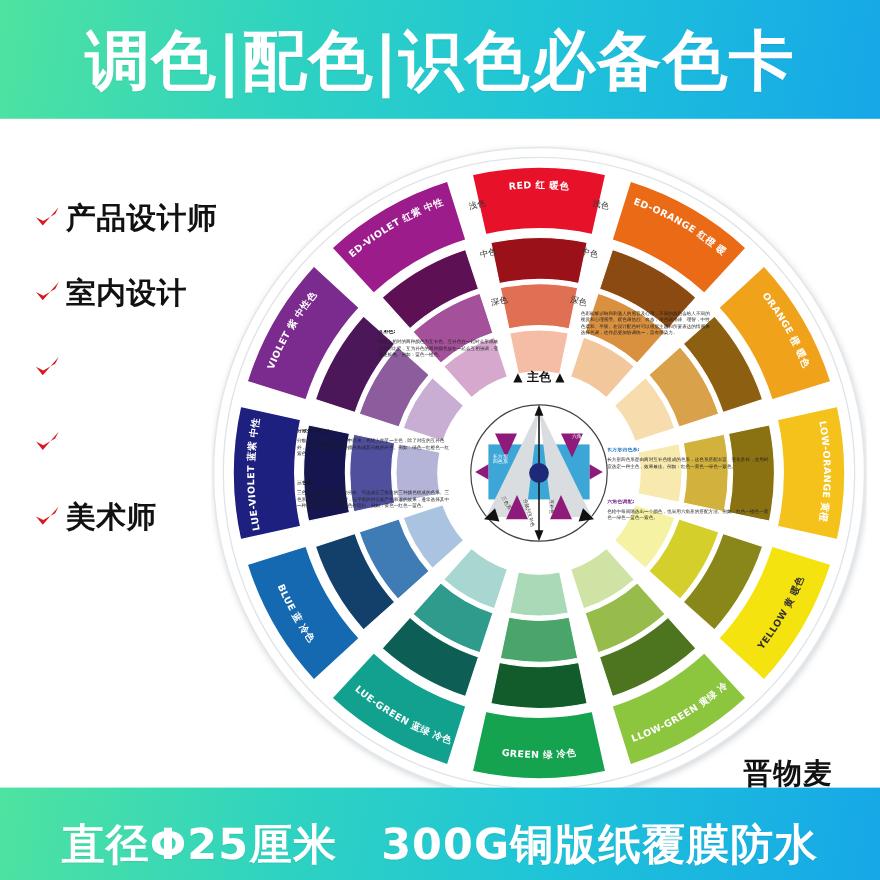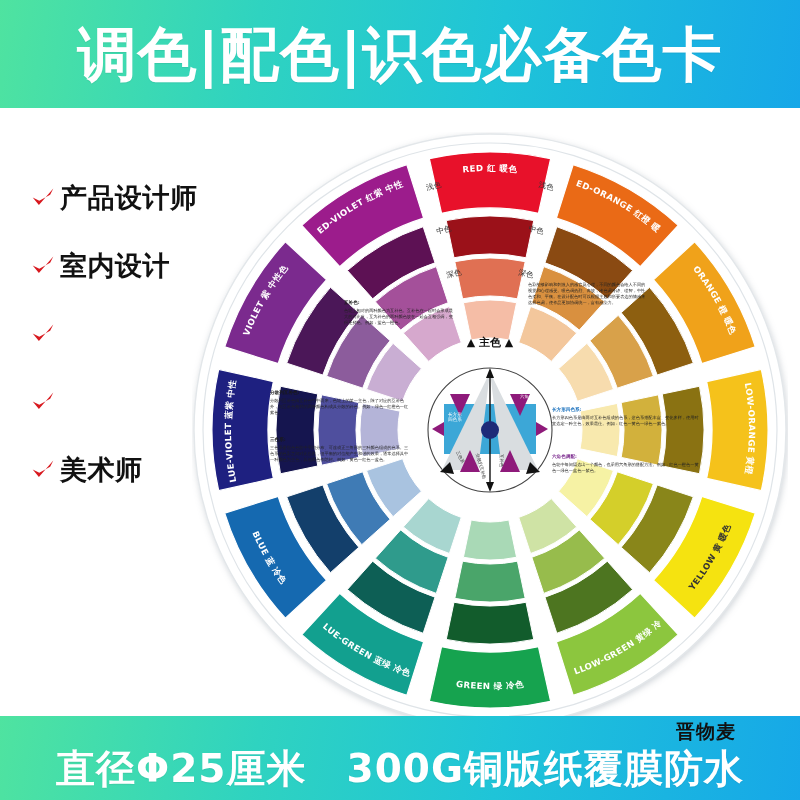--- a/index.html
+++ b/index.html
@@ -24,22 +24,22 @@
     color: #ffffff;
     font-weight: bold;
     letter-spacing: 1px;
     white-space: nowrap;
     text-shadow: 0 1px 1px rgba(0,0,0,.07);
   }
   #banner-top .banner-text { font-size: 59px; line-height: 1; }
   #banner-bottom .banner-text { font-size: 39px; line-height: 1; }
 
   #watermark {
-    position: absolute; left: 676px; top: 719px;
-    font-size: 19px; color: #111; font-weight: 600;
+    position: absolute; left: 676px; top: 686px;
+    font-size: 26px; color: #111; font-weight: 600;
     letter-spacing: 1px; z-index: 40; white-space: nowrap;
   }
 
   
   #feature-list {
     position: absolute; left: 30px; top: 176px;
     width: 215px; z-index: 12;
   }
   .feature-item {
     display: flex; align-items: center;

